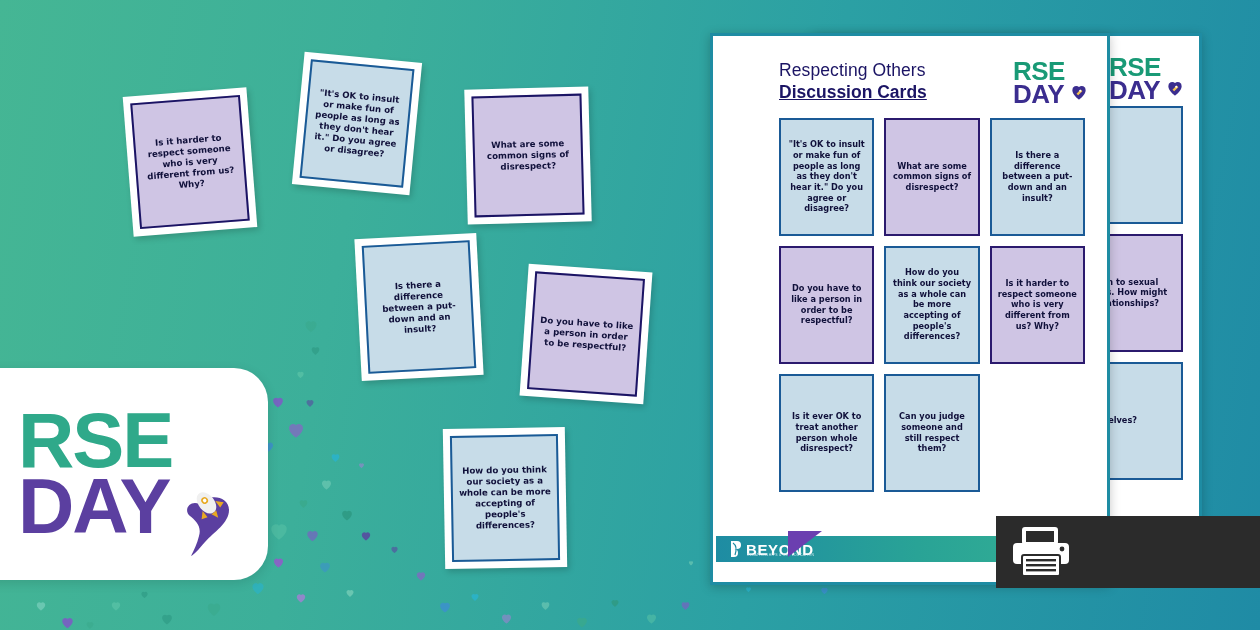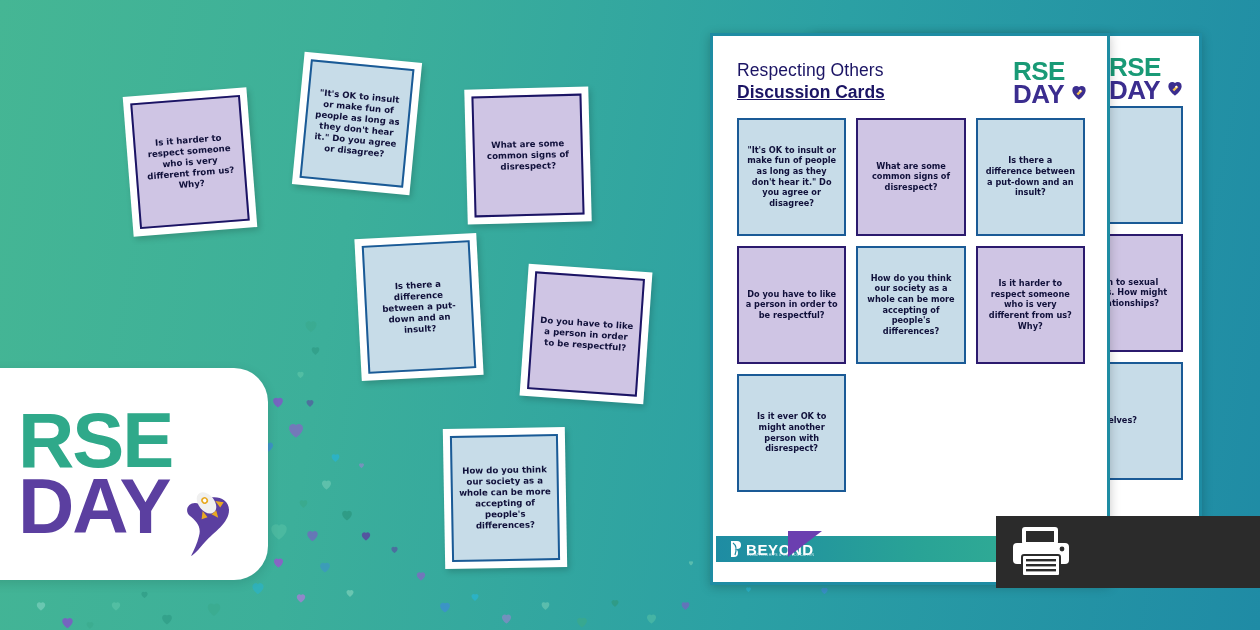--- a/index.html
+++ b/index.html
@@ -48,20 +48,21 @@
     box-shadow: 0 2px 10px rgba(0,0,0,.22);
   }
   #sheet-back {
     left: 102px; top: 0px; width: 390px; height: 540px;
     border: 3px solid #1e8ca3;
   }
   #sheet-front {
     left: 0px; top: 0px; width: 400px; height: 552px;
     border: 3px solid #1e8ca3;
     overflow: hidden;
+    padding-left: 42px;
   }
 
   .sheet-head { display: flex; justify-content: space-between; align-items: flex-start;
                 padding: 24px 22px 0 24px; }
   .sheet-title-1 { font-size: 17.5px; color: #1b1464; letter-spacing: .1px; }
   .sheet-title-2 { font-size: 17.5px; color: #1b1464; font-weight: bold; margin-top: 1px; text-decoration: underline; }
 
   
   .rse-logo { position: relative; width: 72px; }
   .rse-logo .ln { font-weight: bold; font-size: 26px; line-height: .88; letter-spacing: -0.5px; }
@@ -483,21 +484,24 @@
       <div class="gcard lilac">
           <div class="txt">Do you have to like a person in order to be respectful?</div>
         </div>
       <div class="gcard">
           <div class="txt">How do you think our society as a whole can be more accepting of people's differences?</div>
         </div>
       <div class="gcard lilac">
           <div class="txt">Is it harder to respect someone who is very different from us? Why?</div>
         </div>
       <div class="gcard">
-          <div class="txt">Is it ever OK to might another person with disrespect?</div>
+          <div class="txt">Is it ever OK to treat another person whole disrespect?</div>
+        </div>
+      <div class="gcard">
+          <div class="txt">Can you judge someone and still respect them?</div>
         </div>
     </div>
 
     <div class="beyond-bar">
       <div class="beyond-logo">
         <svg width="13" height="18" viewBox="0 0 13 18">
           <path d="M2 1h5a4 4 0 0 1 0 8H4a4 4 0 0 1 0 8H1V1z" fill="#ffffff"></path>
           <path d="M3 3c3 2 4 6 2 12" stroke="#1e8ca3" stroke-width="1.2" fill="none"></path>
         </svg>
         <div style="position:relative;">

